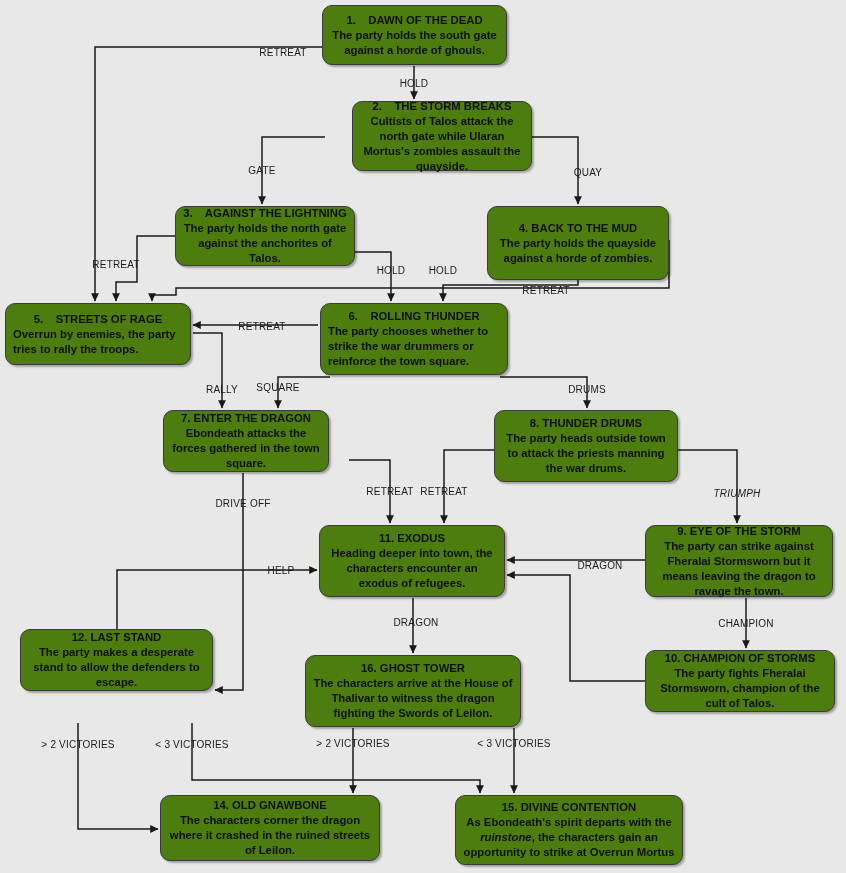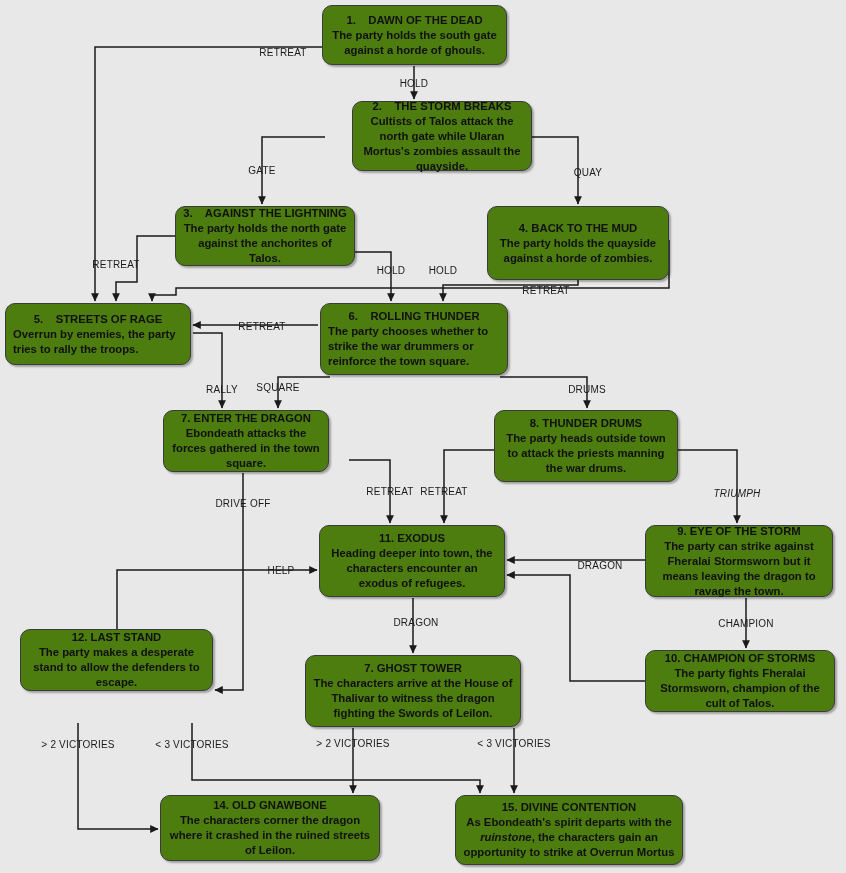--- a/index.html
+++ b/index.html
@@ -179,21 +179,21 @@
     <div class="title">11. EXODUS</div>
     <div class="desc">Heading deeper into town, the characters encounter an exodus of refugees.</div>
   </div>
 
   <div class="node" id="node-n12" style="left: 20px; top: 629px; width: 193px; height: 62px; justify-content: center;">
     <div class="title">12. LAST STAND</div>
     <div class="desc">The party makes a desperate stand to allow the defenders to escape.</div>
   </div>
 
   <div class="node" id="node-n13" style="left: 305px; top: 655px; width: 216px; height: 72px;">
-    <div class="title">7. GHOST TOWER</div>
+    <div class="title">16. GHOST TOWER</div>
     <div class="desc">The characters arrive at the House of Thalivar to witness the dragon fighting the Swords of Leilon.</div>
   </div>
 
   <div class="node" id="node-n14" style="left: 160px; top: 795px; width: 220px; height: 66px;">
     <div class="title">14. OLD GNAWBONE</div>
     <div class="desc">The characters corner the dragon where it crashed in the ruined streets of Leilon.</div>
   </div>
 
   <div class="node" id="node-n15" style="left: 455px; top: 795px; width: 228px; height: 70px;">
     <div class="title">15. DIVINE CONTENTION</div>

